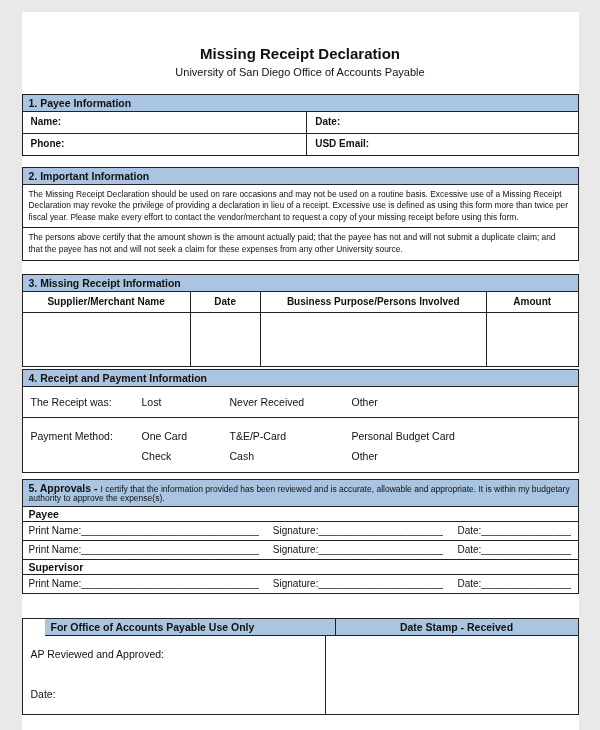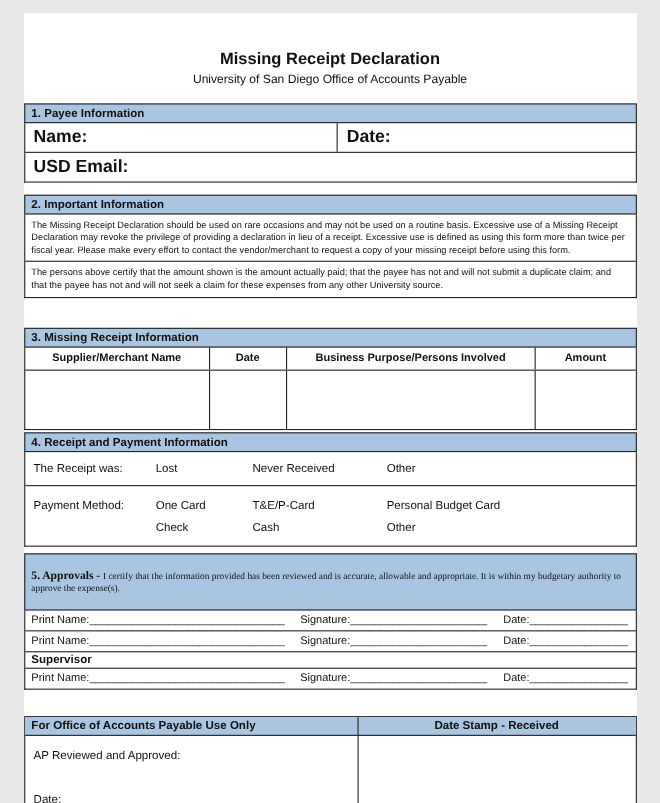--- a/index.html
+++ b/index.html
@@ -43,30 +43,30 @@
   }
   section { margin: 0; }
 
   
   .sec1 { margin-bottom: 11px; }
   .p-row { display: flex; }
   .p-row + .p-row { border-top: 1px solid #222; }
   .p-cell {
     display: flex;
     padding: 4px 8px;
-    font-size: 16px;
+    font-size: 10px;
     min-height: 21px;
   }
   .p-cell .lbl { font-weight: bold; }
   .p-cell .fill { flex: 1; }
   .p-cell.c1 { width: 51.3%; border-right: 1px solid #222; }
   .p-cell.c2 { width: 48.7%; }
 
   
-  .sec2 { margin-bottom: 27px; }
+  .sec2 { margin-bottom: 13px; }
   .info-box { padding: 0; }
   .info-box p {
     margin: 0;
     padding: 4px 6px;
     font-size: 8.4px;
     line-height: 1.38;
   }
   .info-box p:first-child { border-bottom: 1px solid #222; }
 
   
@@ -92,21 +92,21 @@
     grid-template-columns: 111px 88px 122px auto;
     font-size: 10.5px;
     padding-left: 8px;
   }
   .rp-receipt { padding-top: 9px; padding-bottom: 9px; border-bottom: 1px solid #222; }
   .rp-pay1 { padding-top: 12px; padding-bottom: 4px; }
   .rp-pay2 { padding-top: 4px; padding-bottom: 10px; }
 
   
   .sec5 { margin-bottom: 24px; }
-  .appr-head { font-size: 8.5px; font-weight: normal; padding: 14px 6px; font-family: Liberation Serif, serif; }
+  .appr-head { font-size: 8.5px; font-weight: normal; padding: 2px 6px; }
   .appr-head .bold-part { font-weight: bold; font-size: 10.5px; }
   .appr-name {
     font-weight: bold;
     font-size: 10.5px;
     padding: 1px 6px;
     border-bottom: 1px solid #222;
   }
   .appr-row {
     display: flex;
     font-size: 10px;
@@ -115,21 +115,21 @@
   }
   .appr-group:last-child .appr-row { border-bottom: none; }
   .pair { display: flex; align-items: flex-end; }
   .pair .line { flex: 1; overflow: hidden; white-space: nowrap; }
   .pr1 { width: 45%; padding-right: 14px; }
   .pr2 { width: 34%; padding-right: 14px; }
   .pr3 { width: 21%; }
 
   
   .ou-table { border: 1px solid #222; }
-  .ou-head-row { display: flex; background: var(--header-blue, #a9c5e1); border-bottom: 1px solid #222; }
+  .ou-head-row { display: flex; background: var(--header-blue, #a9c5e1); border-bottom: 1px solid #222; margin-left: 22px; }
   .ou-head-cell { font-weight: bold; font-size: 10.5px; padding: 2px 6px; }
   .ou-body-row { display: flex; }
   .ouc1 { width: 54.6%; border-right: 1px solid #222; }
   .ouc2 { width: 45.4%; text-align: center; }
   .ou-body-cell { min-height: 78px; font-size: 10.5px; padding: 12px 8px 10px 8px; }
   .ou-body-cell.ouc2 { padding: 0; }
   .ou-date { margin-top: 28px; }
 </style>
 </head>
 <body>
@@ -146,20 +146,24 @@
         <div class="p-cell c1">
           <span class="lbl">Name:</span>
           <span class="fill"></span>
         </div>
         <div class="p-cell c2">
           <span class="lbl">Date:</span>
           <span class="fill"></span>
         </div>
       </div>
       <div class="p-row">
+        <div class="p-cell c1">
+          <span class="lbl">Phone:</span>
+          <span class="fill"></span>
+        </div>
         <div class="p-cell c2">
           <span class="lbl">USD Email:</span>
           <span class="fill"></span>
         </div>
       </div>
     </div>
   </section>
 
   <section class="sec2">
     <div class="sec-head">2. Important Information</div>
@@ -211,20 +215,21 @@
     </div>
   </section>
 
   <section class="sec5">
     <div class="sec-head appr-head">
       <span class="bold-part">5. Approvals - </span><span>I certify that the information provided has been reviewed and is accurate, allowable and appropriate. It is within my budgetary authority to approve the expense(s).</span>
     </div>
     <div class="box">
 
       <div class="appr-group">
+        <div class="appr-name">Payee</div>
         <div class="appr-row">
           <span class="pair pr1">
               <span>Print Name:</span>
               <span class="line">________________________________________</span>
             </span>
           <span class="pair pr2">
               <span>Signature:</span>
               <span class="line">________________________________________</span>
             </span>
           <span class="pair pr3">

